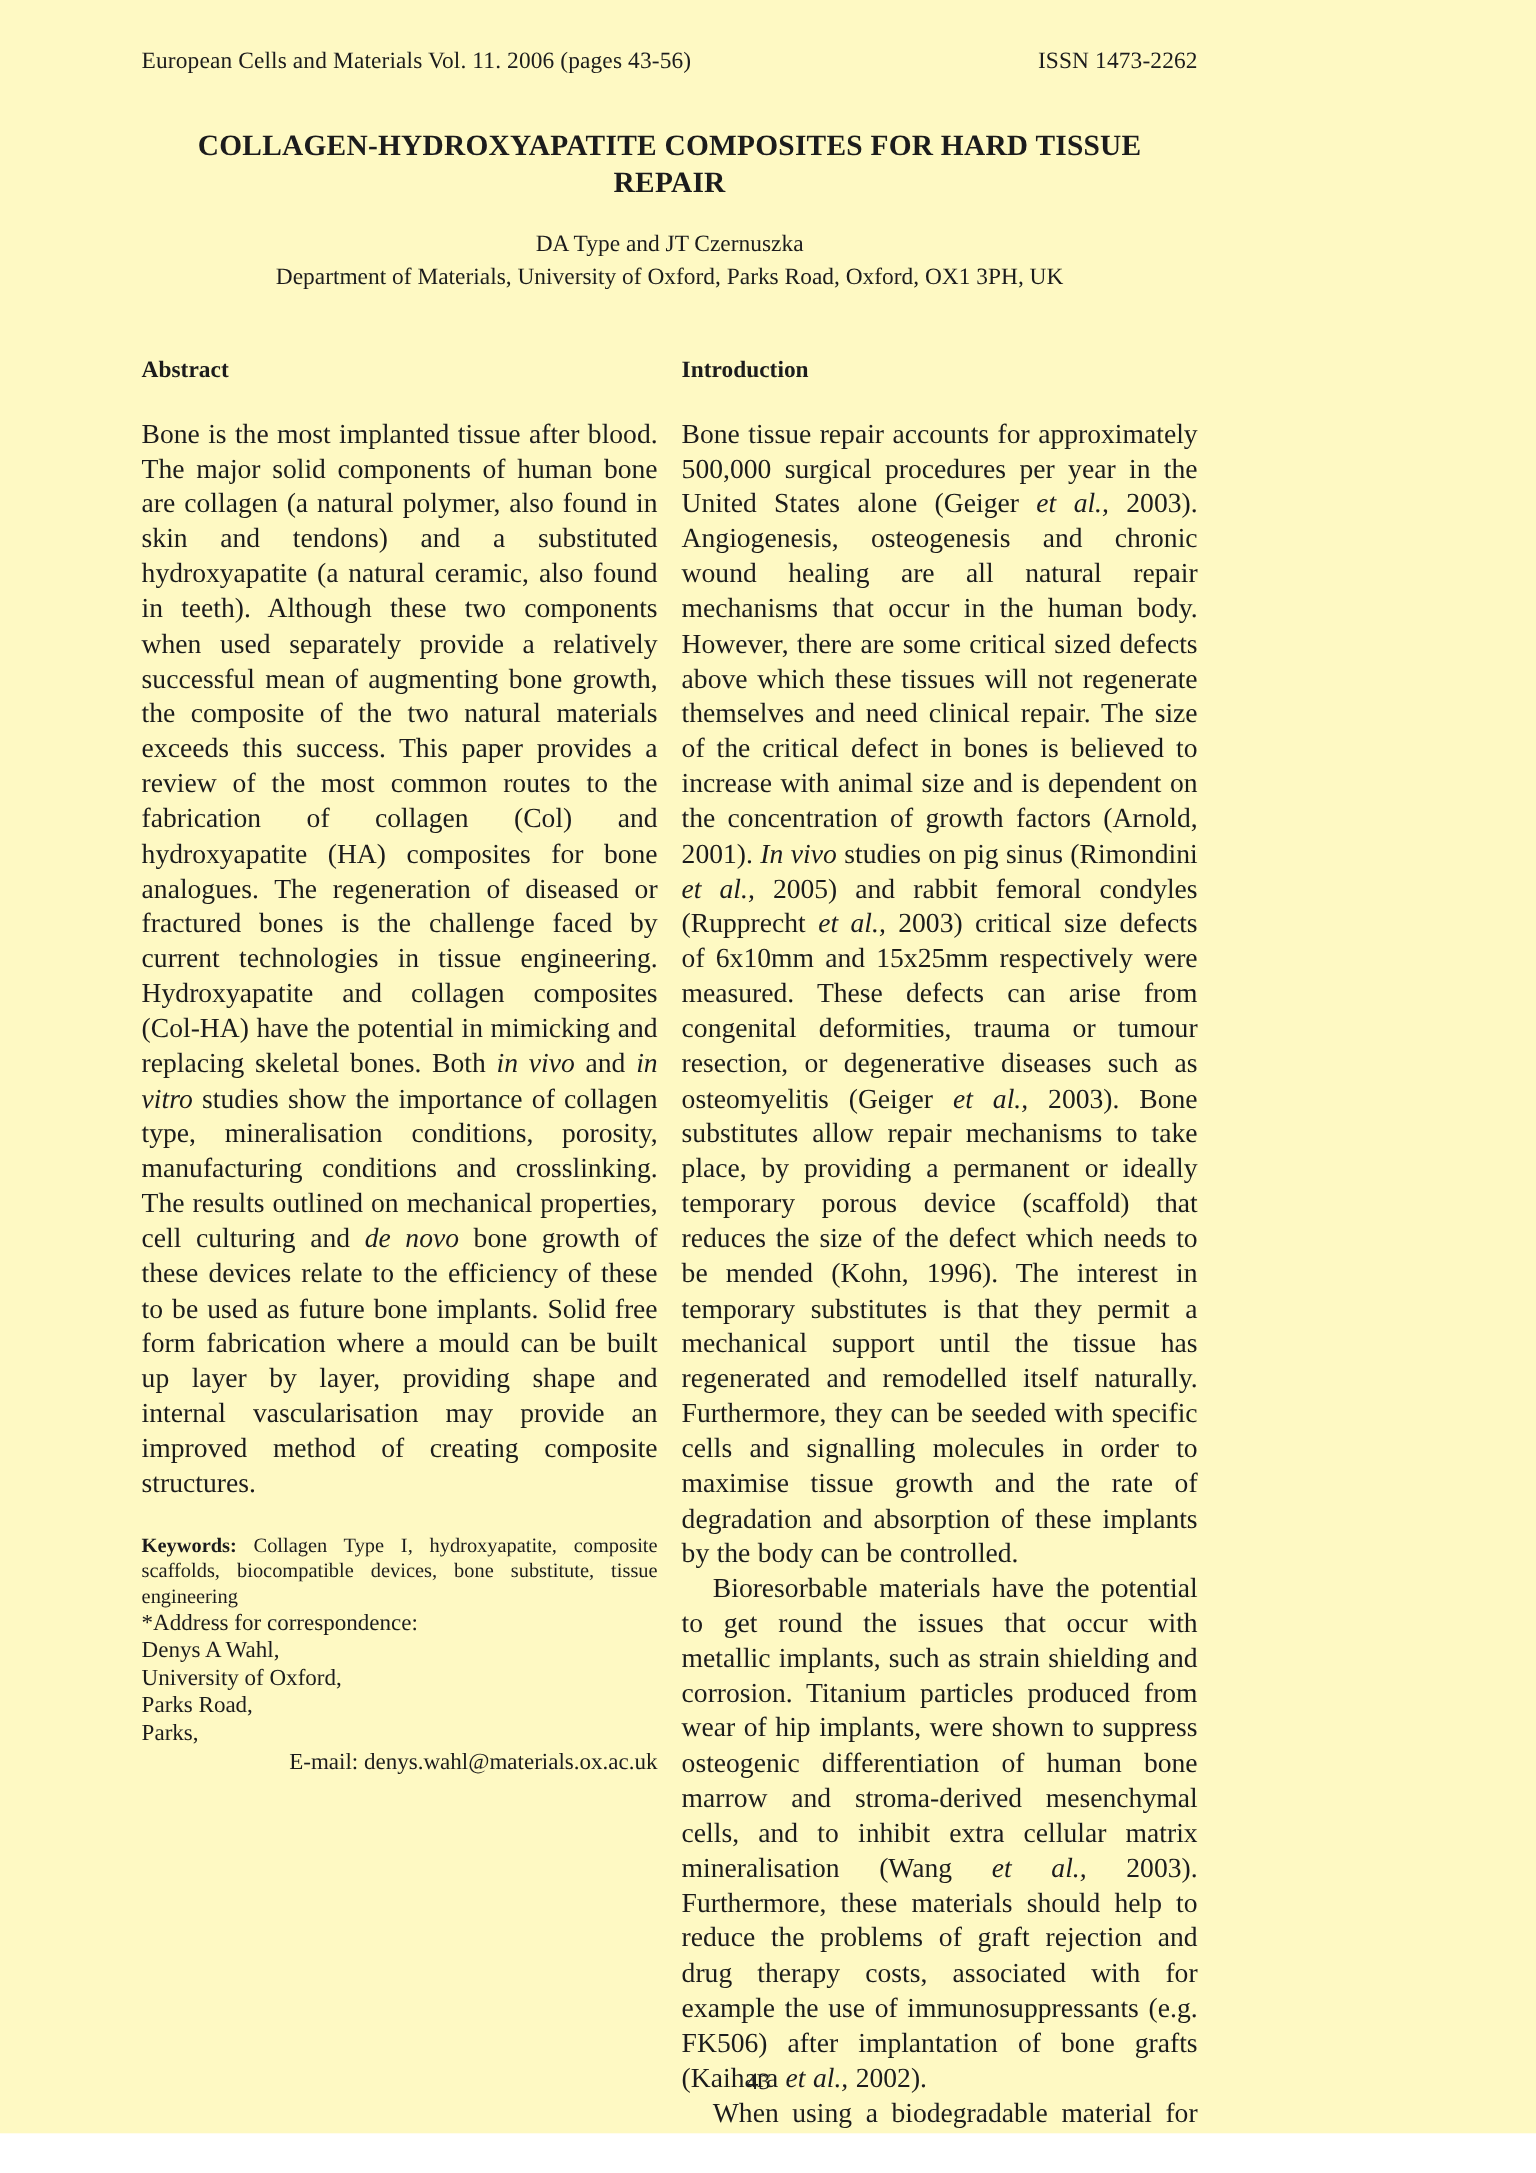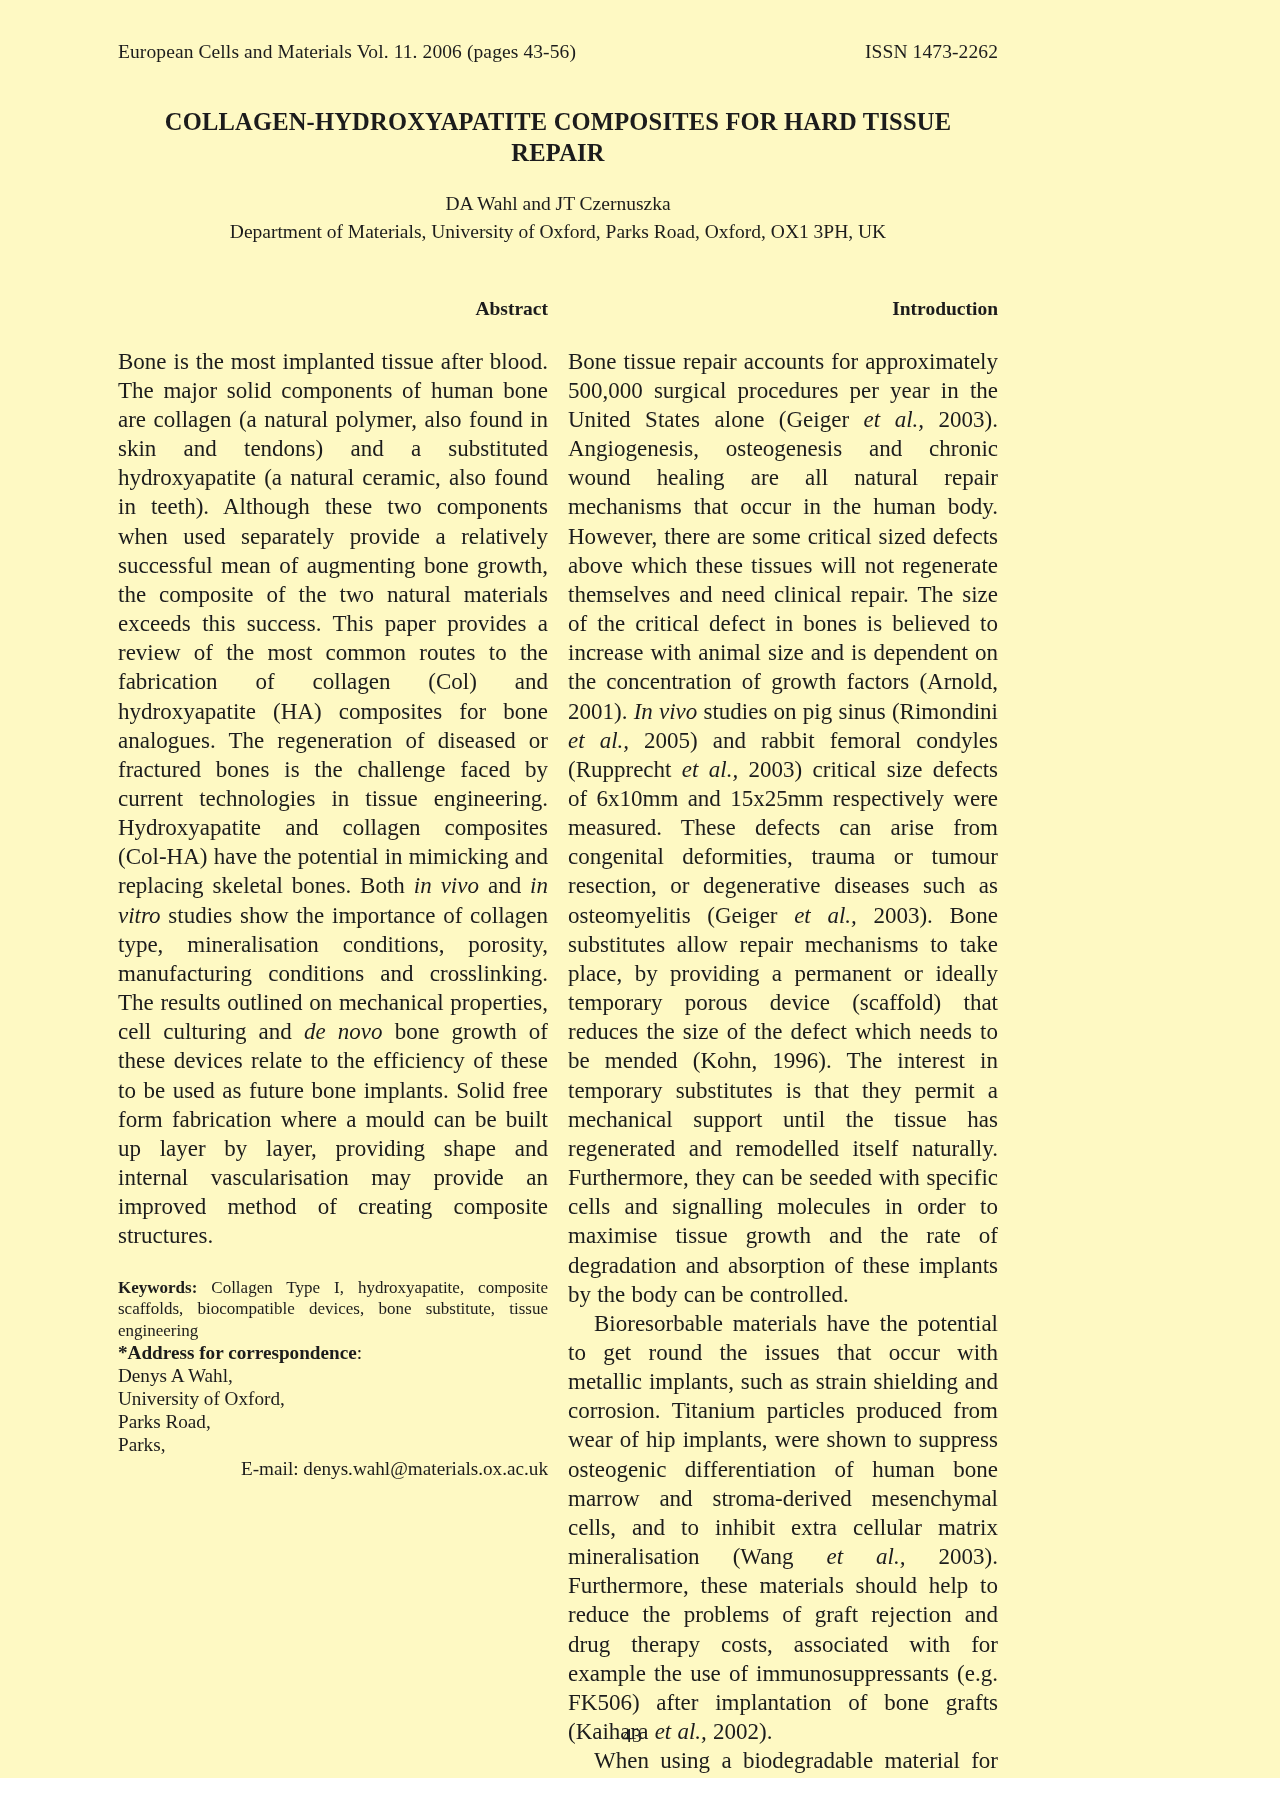--- a/index.html
+++ b/index.html
@@ -69,21 +69,21 @@
     align-items: flex-start;
   }
   .col {
     width: 430px;
     box-sizing: border-box;
   }
   .col-left { margin-right: 20px; }
   .col-right { }
 
   .sec-head {
-    text-align: right;
+    text-align: left;
     font-weight: bold;
     font-size: 19.5px;
     margin: 0 0 26px 0;
     line-height: 1.2;
   }
 
   p.body {
     font-size: 23px;
     line-height: 1.268;
     text-align: justify;
@@ -101,21 +101,21 @@
     margin: 26px 0 0 0;
   }
   .keywords b { font-weight: bold; }
 
   
   .correspondence {
     margin-top: 0;
     font-size: 19.2px;
     line-height: 1.2;
   }
-  .corr-title { font-weight: bold; }
+  .corr-title { font-weight: normal; }
   .corr-line { white-space: nowrap; }
   .corr-email {
     text-align: right;
     margin-top: 1px;
   }
 
   
   .pagenum {
     position: absolute;
     left: 0;
@@ -133,21 +133,21 @@
 <div class="page">
 
   <div class="inner">
 
     <div class="runhead">
       <span class="runhead-left">European Cells and Materials Vol. 11. 2006 (pages 43-56)</span>
       <span class="runhead-right">ISSN 1473-2262</span>
     </div>
 
     <h1 class="title">COLLAGEN-HYDROXYAPATITE COMPOSITES FOR HARD TISSUE REPAIR</h1>
-    <div class="authors">DA Wahl and JT Czernuszka</div>
+    <div class="authors">DA Type and JT Czernuszka</div>
     <div class="affiliation">Department of Materials, University of Oxford, Parks Road, Oxford, OX1 3PH, UK</div>
 
     <div class="columns">
 
       <div class="col col-left">
         <div class="sec-head">Abstract</div>
         <p class="body">Bone is the most implanted tissue after blood. The major solid components of human bone are collagen (a natural polymer, also found in skin and tendons) and a substituted hydroxyapatite (a natural ceramic, also found in teeth). Although these two components when used separately provide a relatively successful mean of augmenting bone growth, the composite of the two natural materials exceeds this success. This paper provides a review of the most common routes to the fabrication of collagen (Col) and hydroxyapatite (HA) composites for bone analogues. The regeneration of diseased or fractured bones is the challenge faced by current technologies in tissue engineering. Hydroxyapatite and collagen composites (Col-HA) have the potential in mimicking and replacing skeletal bones. Both <i>in vivo</i> and <i>in vitro</i> studies show the importance of collagen type, mineralisation conditions, porosity, manufacturing conditions and crosslinking. The results outlined on mechanical properties, cell culturing and <i>de novo</i> bone growth of these devices relate to the efficiency of these to be used as future bone implants. Solid free form fabrication where a mould can be built up layer by layer, providing shape and internal vascularisation may provide an improved method of creating composite structures.</p>
 
         <p class="keywords">
           <b>Keywords:</b><span> </span><span>Collagen Type I, hydroxyapatite, composite scaffolds, biocompatible devices, bone substitute, tissue engineering</span>

